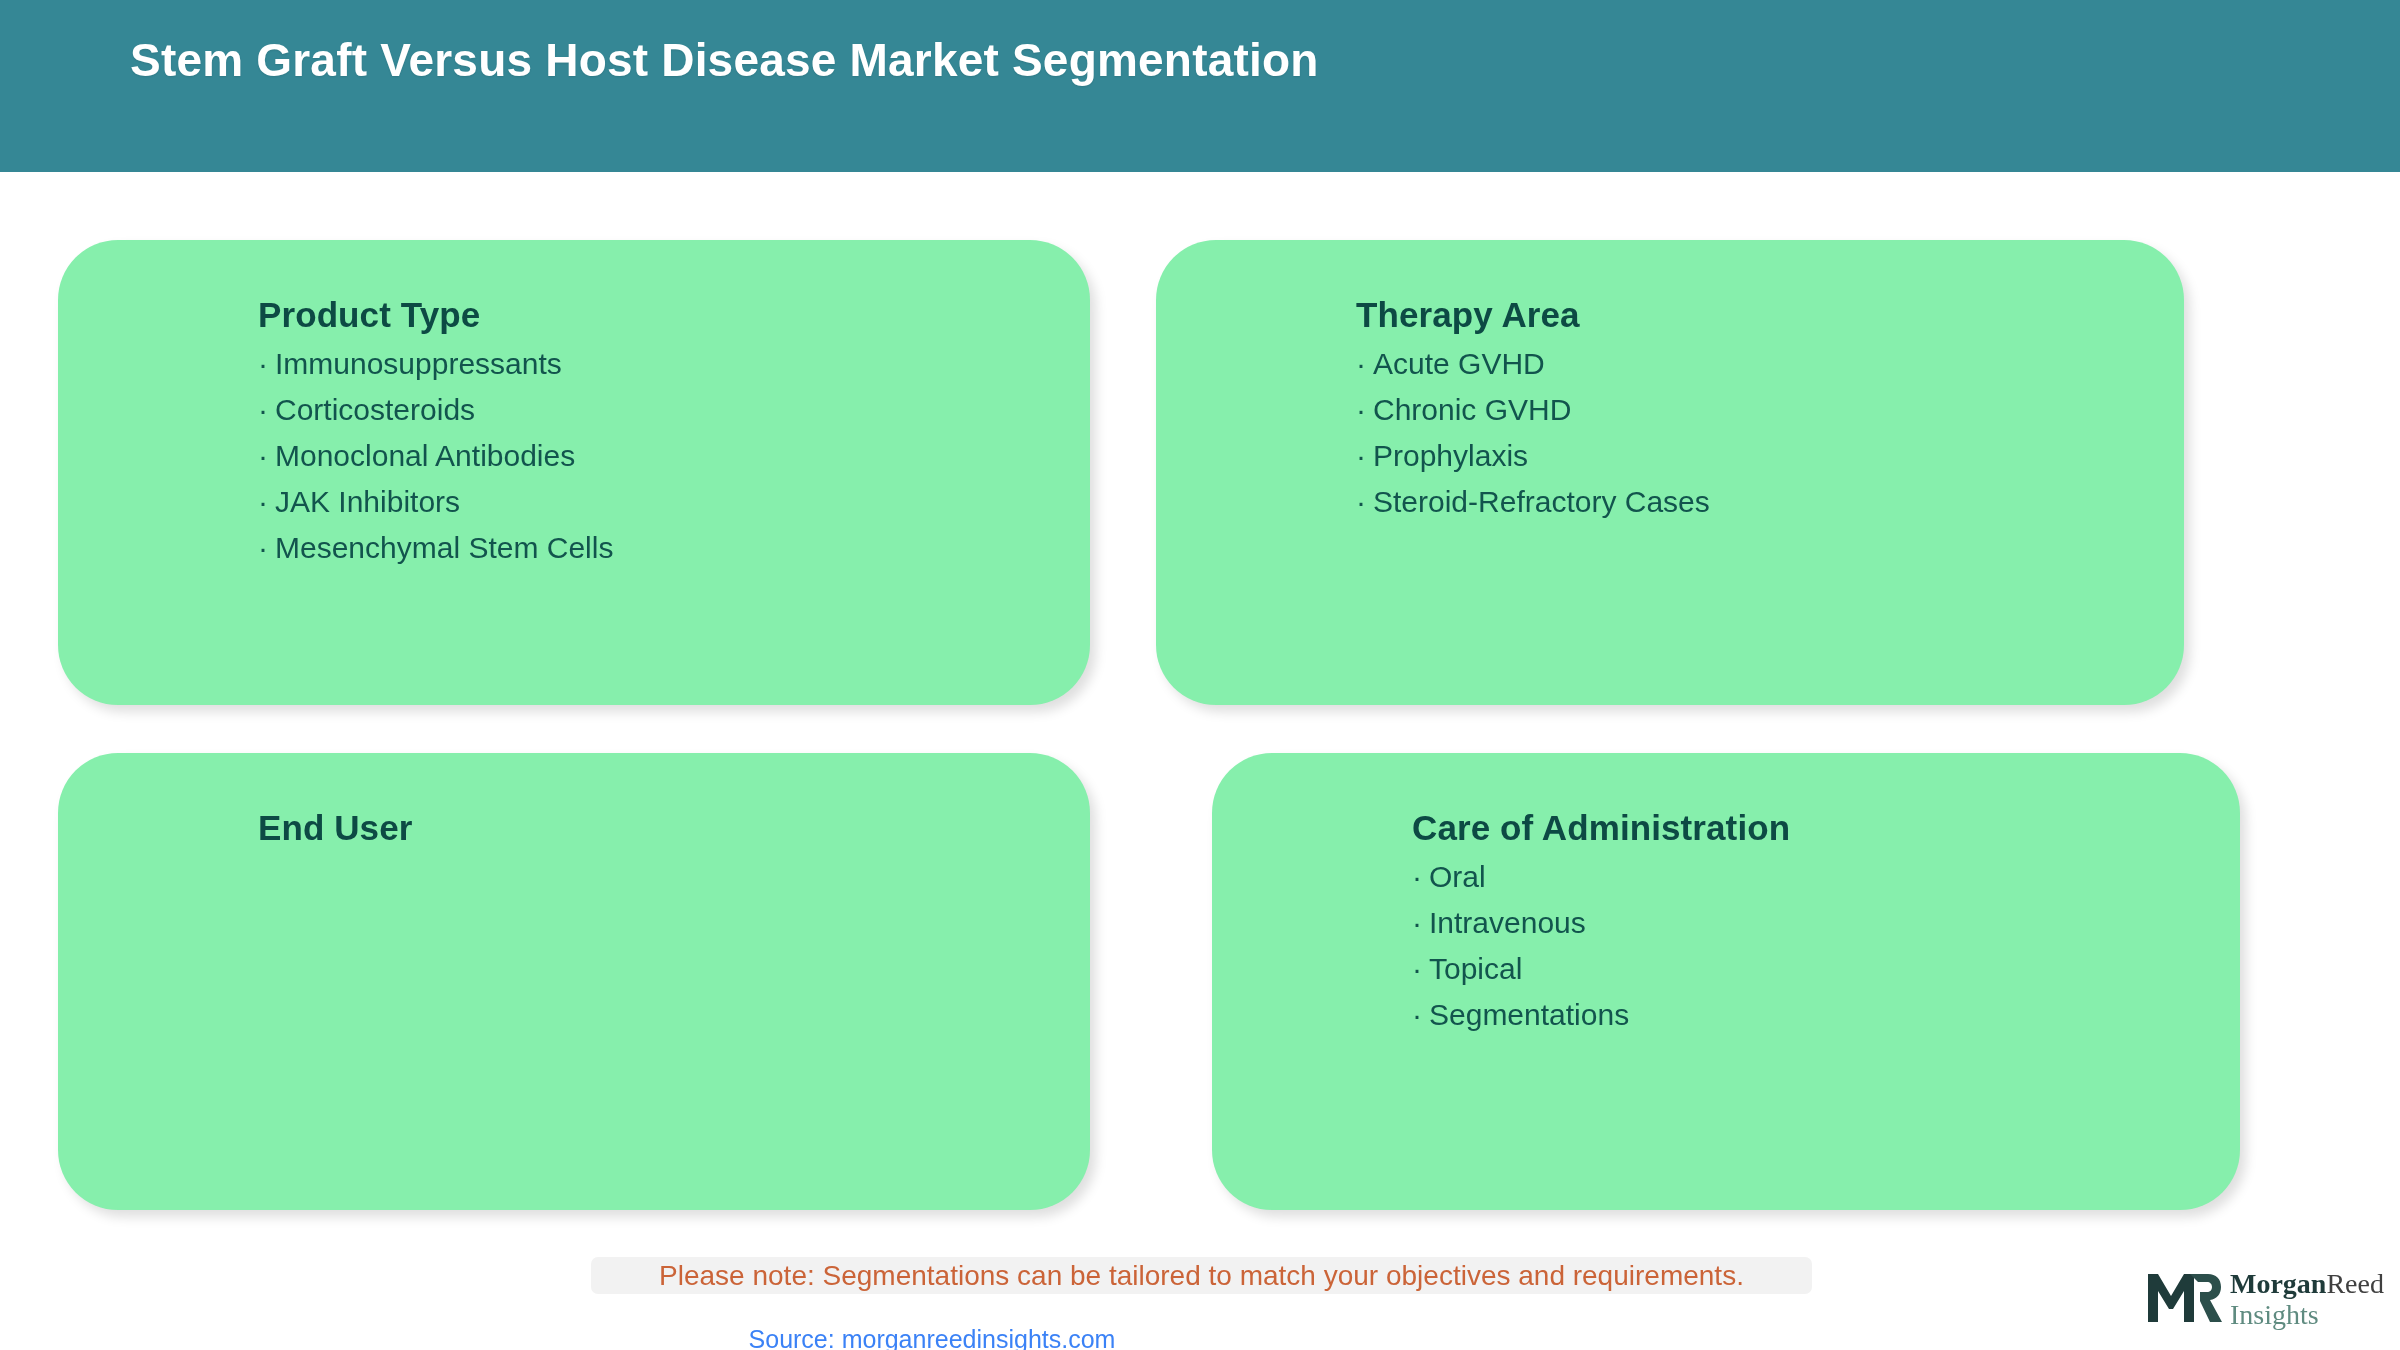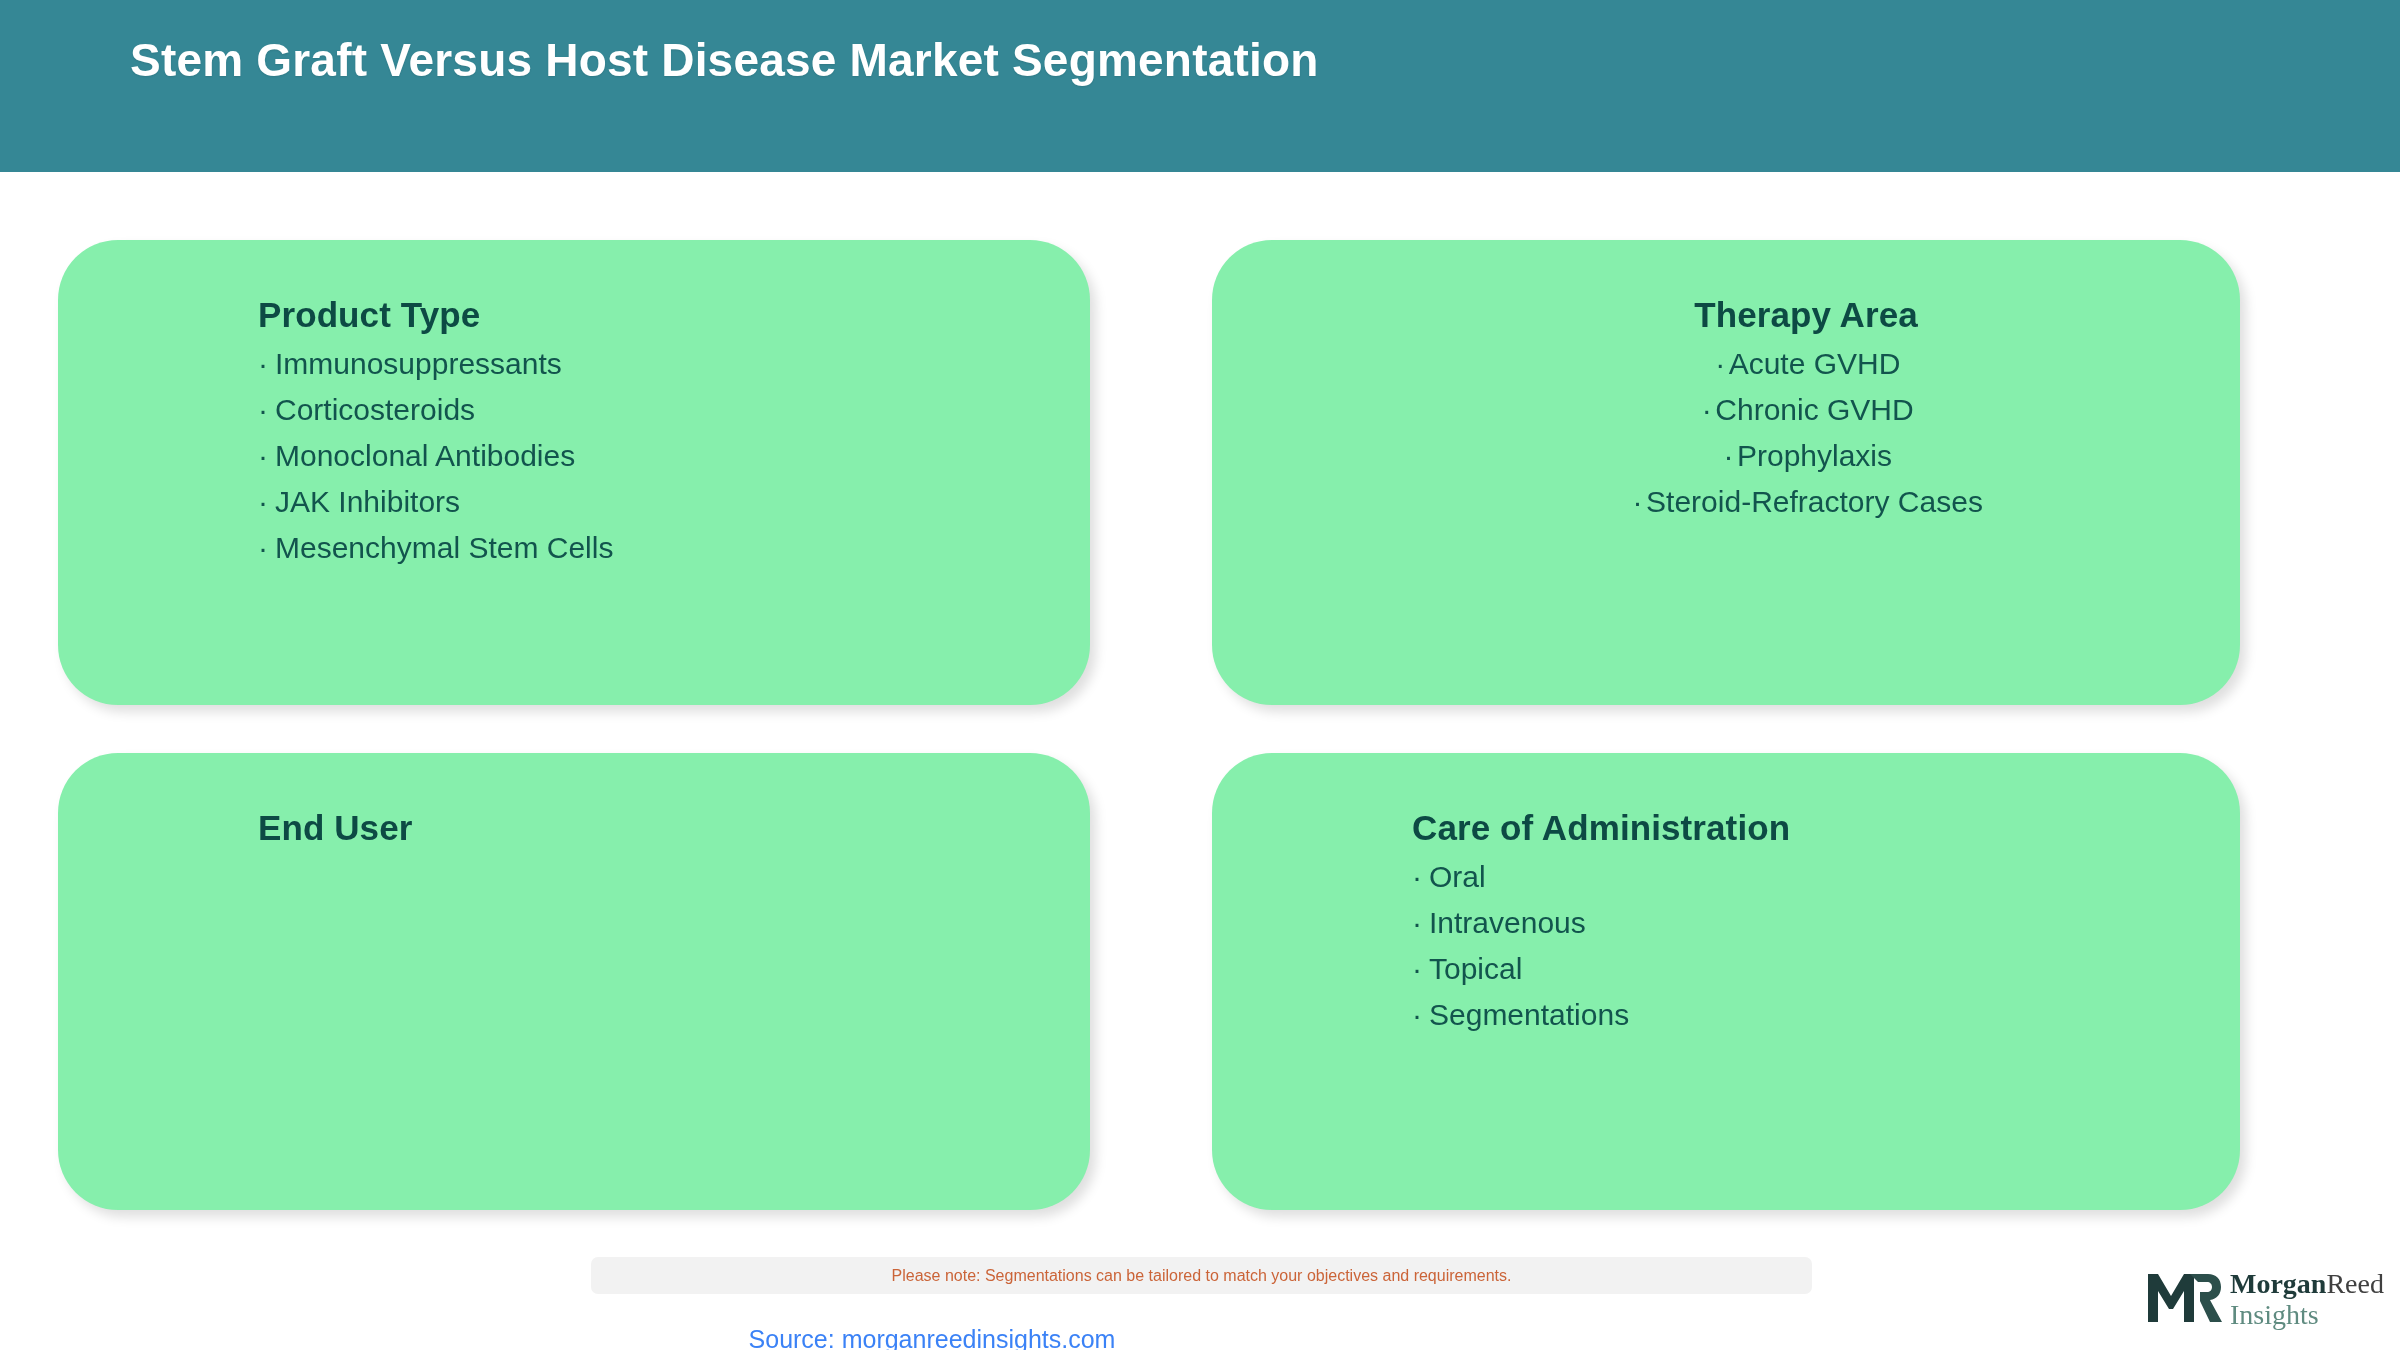--- a/index.html
+++ b/index.html
@@ -45,21 +45,21 @@
     width: 2400px;
     height: 1350px;
   }
   .seg-card {
     position: absolute;
     background: #86efac;
     border-radius: 60px;
     box-shadow: 6px 7px 12px rgba(0,0,0,0.13);
   }
   .card-pos-0 { left: 58px;   top: 240px;  width: 1032px; height: 465px; }
-  .card-pos-1 { left: 1212px; top: 240px;  width: 1028px; height: 465px; text-align: center; }
+  .card-pos-1 { left: 1156px; top: 240px;  width: 1028px; height: 465px; }
   .card-pos-2 { left: 58px;   top: 753px;  width: 1032px; height: 457px; }
   .card-pos-3 { left: 1212px; top: 753px;  width: 1028px; height: 457px; }
 
   .card-inner {
     position: absolute;
     left: 200px;
     top: 55px;
     right: 40px;
   }
   .card-heading {
@@ -99,21 +99,21 @@
     border-radius: 7px;
   }
   .note-text {
     position: absolute;
     left: 0;
     top: 0;
     width: 1221px;
     height: 37px;
     line-height: 37px;
     text-align: center;
-    font-size: 16px;
+    font-size: 28px;
     color: #cb6438;
     white-space: nowrap;
   }
   .source-text {
     position: absolute;
     left: 0;
     top: 1325px;
     width: 2400px;
     text-align: center;
     font-size: 25px;

